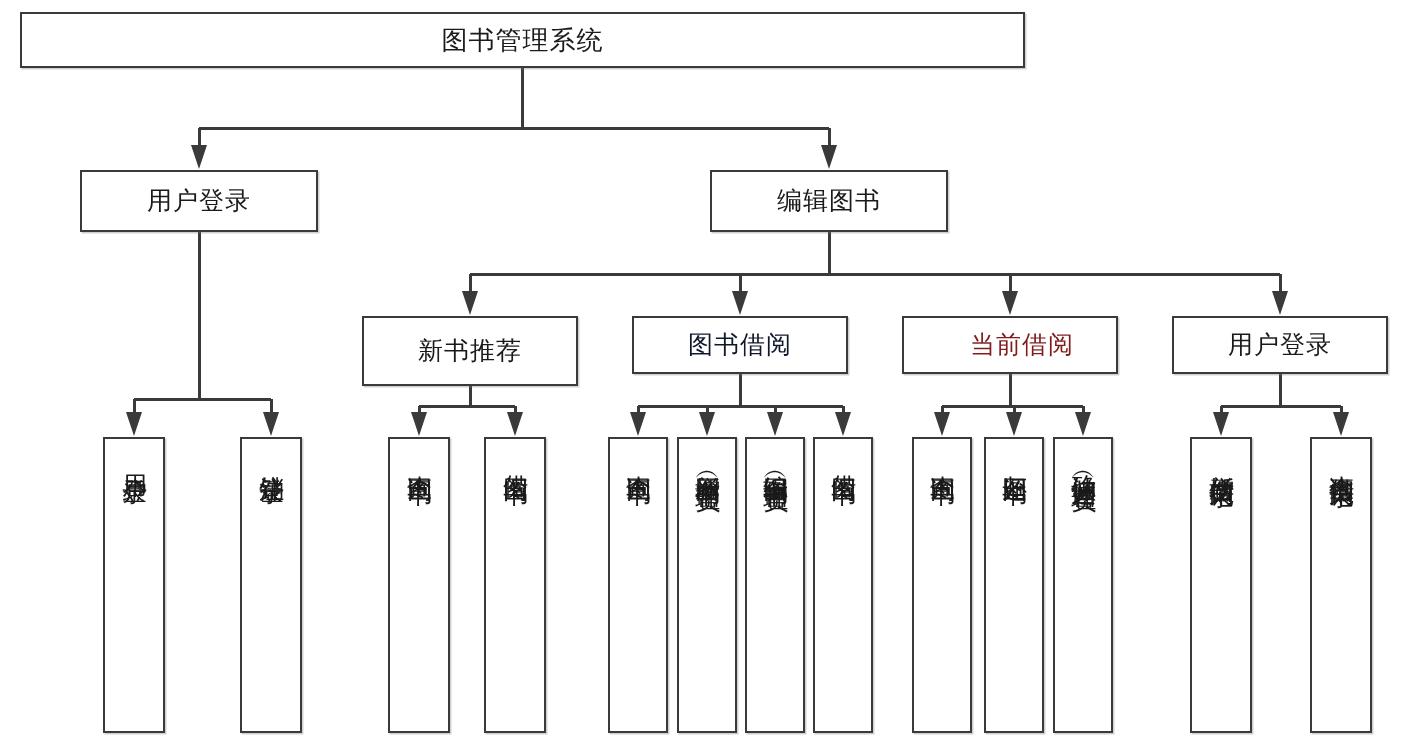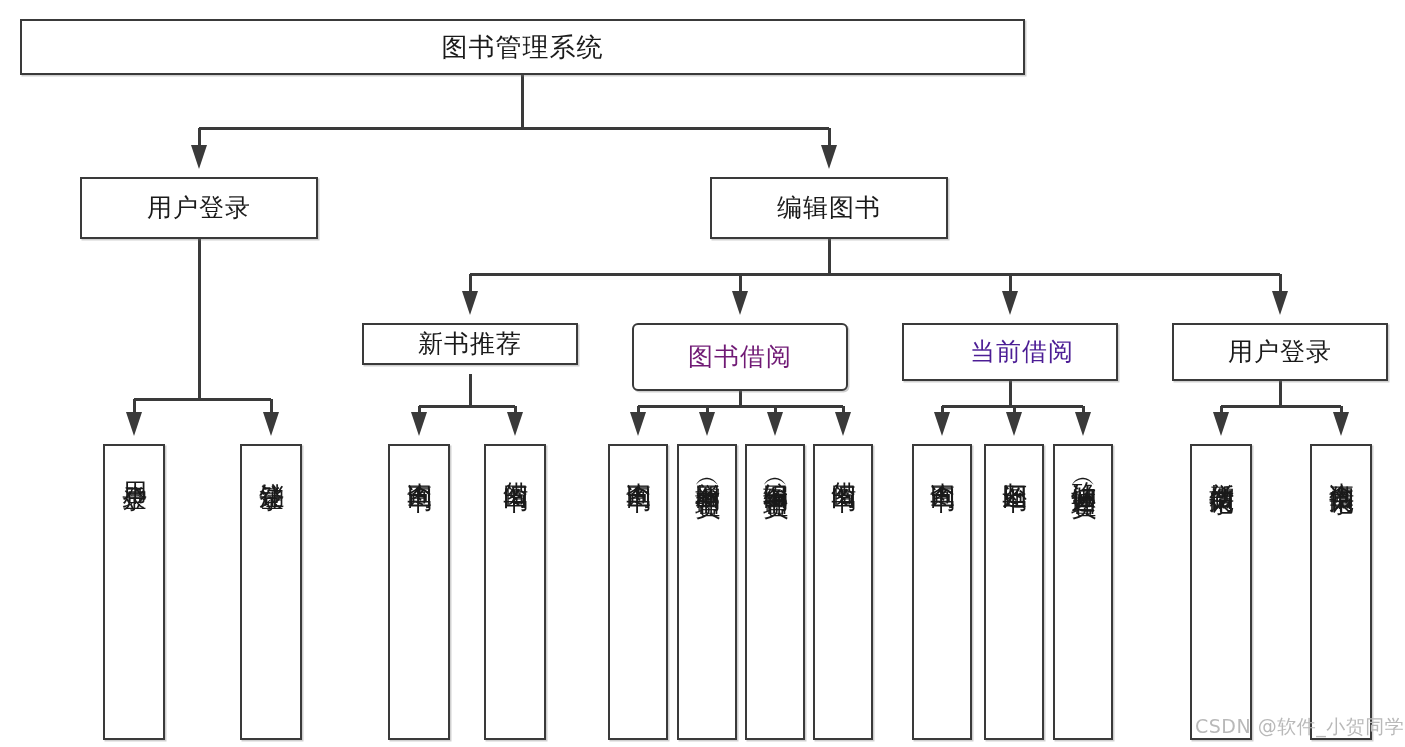--- a/index.html
+++ b/index.html
@@ -27,21 +27,20 @@
   .node {
     position: absolute;
     box-sizing: border-box;
     border: 2.5px solid #3a3a3a;
     background: #ffffff;
     display: flex;
     align-items: center;
     justify-content: center;
     color: #1a1a1a;
     box-shadow: 1.5px 1.5px 0 rgba(120,120,120,0.35);
-    margin-top: 7px;
   }
   .node.horiz {
     font-size: 25px;
     line-height: 1.1;
     letter-spacing: 1px;
   }
   .node.vert {
     align-items: flex-start;
     justify-content: center;
     padding-top: 16px;
@@ -125,27 +124,27 @@
   <div id="nodes">
       <div class="node horiz root" style="left: 20px; top: 12px; width: 1005px; height: 56px; border-color: rgb(58, 58, 58); background: rgb(255, 255, 255); color: rgb(26, 26, 26);">
         <span>图书管理系统</span>
       </div>
       <div class="node horiz" style="left: 80px; top: 170px; width: 238px; height: 62px; border-color: rgb(58, 58, 58); background: rgb(255, 255, 255); color: rgb(26, 26, 26);">
         <span>用户登录</span>
       </div>
       <div class="node horiz" style="left: 710px; top: 170px; width: 238px; height: 62px; border-color: rgb(58, 58, 58); background: rgb(255, 255, 255); color: rgb(26, 26, 26);">
         <span>编辑图书</span>
       </div>
-      <div class="node horiz" style="left: 362px; top: 316px; width: 216px; height: 42px; border-color: rgb(58, 58, 58); background: rgb(255, 255, 255); color: rgb(26, 26, 26);">
+      <div class="node horiz" style="left: 362px; top: 316px; width: 216px; height: 70px; border-color: rgb(58, 58, 58); background: rgb(255, 255, 255); color: rgb(26, 26, 26);">
         <span>新书推荐</span>
       </div>
-      <div class="node horiz" style="left: 632px; top: 316px; width: 216px; height: 68px; border-color: rgb(58, 58, 58); background: rgb(255, 255, 255); color: #701a75; border-radius: 6px;">
+      <div class="node horiz" style="left: 632px; top: 316px; width: 216px; height: 58px; border-color: rgb(58, 58, 58); background: rgb(255, 255, 255); color: #0f172a;">
         <span>图书借阅</span>
       </div>
-      <div class="node horiz" style="left: 902px; top: 316px; width: 216px; height: 58px; border-color: rgb(58, 58, 58); background: rgb(255, 255, 255); color: #4c1d95; padding-left: 24px;">
+      <div class="node horiz" style="left: 902px; top: 316px; width: 216px; height: 58px; border-color: rgb(58, 58, 58); background: rgb(255, 255, 255); color: #7f1d1d; padding-left: 24px;">
         <span>当前借阅</span>
       </div>
       <div class="node horiz" style="left: 1172px; top: 316px; width: 216px; height: 58px; border-color: rgb(58, 58, 58); background: rgb(255, 255, 255); color: rgb(26, 26, 26);">
         <span>用户登录</span>
       </div>
       <div class="node vert" style="left: 103px; top: 437px; width: 62px; height: 296px; border-color: rgb(58, 58, 58); background: rgb(255, 255, 255); color: rgb(26, 26, 26);">
         <span class="vtext">用户登录</span>
       </div>
       <div class="node vert" style="left: 240px; top: 437px; width: 62px; height: 296px; border-color: rgb(58, 58, 58); background: rgb(255, 255, 255); color: rgb(26, 26, 26);">
         <span class="vtext">注销登录</span>
@@ -177,14 +176,13 @@
       <div class="node vert" style="left: 1053px; top: 437px; width: 60px; height: 296px; border-color: rgb(58, 58, 58); background: rgb(255, 255, 255); color: rgb(26, 26, 26);">
         <span class="vtext">确认归还（管理员）</span>
       </div>
       <div class="node vert" style="left: 1190px; top: 437px; width: 62px; height: 296px; border-color: rgb(58, 58, 58); background: rgb(255, 255, 255); color: rgb(26, 26, 26);">
         <span class="vtext">新增借阅记录</span>
       </div>
       <div class="node vert" style="left: 1310px; top: 437px; width: 62px; height: 296px; border-color: rgb(58, 58, 58); background: rgb(255, 255, 255); color: rgb(26, 26, 26);">
         <span class="vtext">查询借阅记录</span>
       </div>
     </div>
-  <div class="watermark" style="left: 1195px; top: 714px;">CSDN @软件_小贺同学</div>
 </div>
 
 </body></html>

